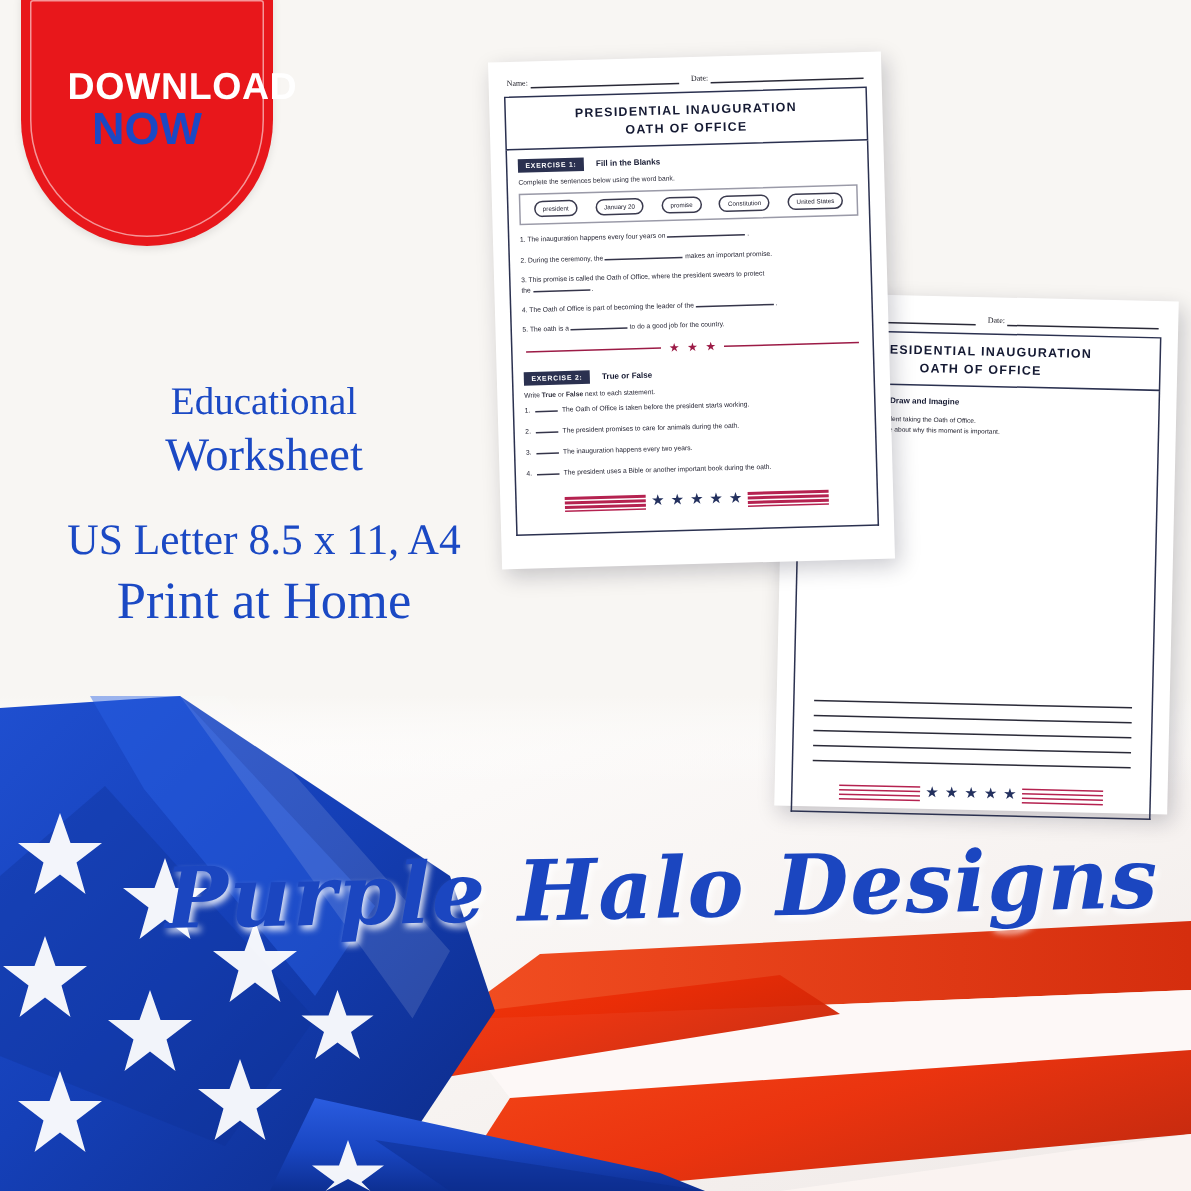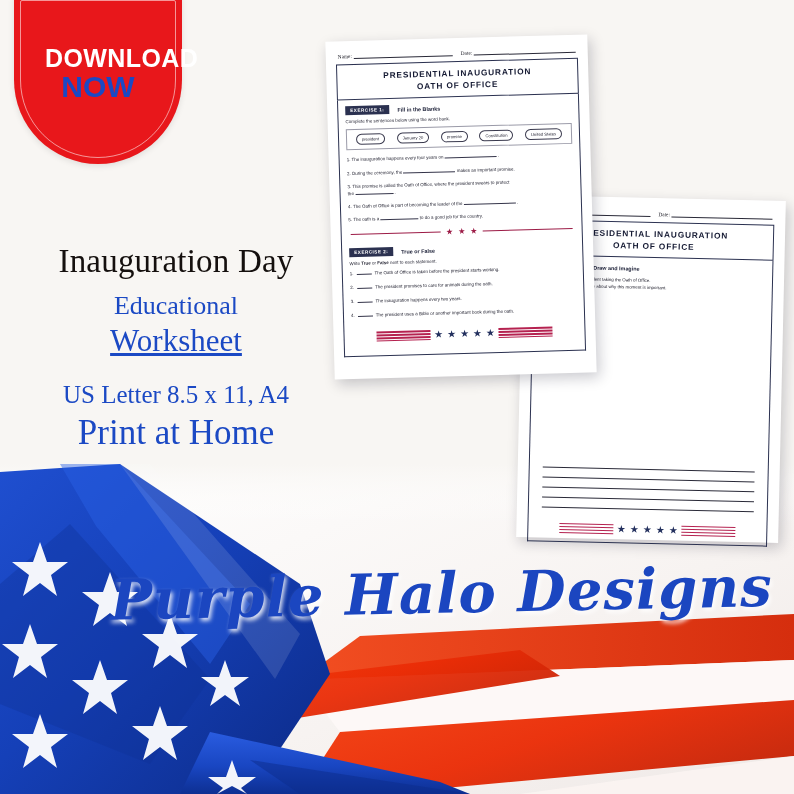--- a/index.html
+++ b/index.html
@@ -68,25 +68,25 @@
   }
   .m-title {
     font-size: 33px; color:#15100e; line-height:1.15;
     letter-spacing: 0.2px;
   }
   .m-sub1 {
     margin-top: 9px;
     font-size: 26px; color:#1b49c4; line-height:1.22;
   }
   .m-sub2 {
-    font-size: 31px; color:#1b49c4; line-height:1.22;text-decoration:underline;
+    font-size: 31px; color:#1b49c4; line-height:1.22;
   }
   .m-info1 {
     margin-top: 20px;
-    font-size: 25px; color:#1b49c4; line-height:1.28;
+    font-size: 29px; color:#1b49c4; line-height:1.28;
   }
   .m-info2 {
     font-size: 35px; color:#1b49c4; line-height:1.28;
   }
 
   
   .brand {
     position:absolute; left:110px; top:560px; width:640px;
     z-index: 9;
     text-align:center;
@@ -286,21 +286,20 @@
       <path d="M120 0 L150 0 L300 170 L275 215 Z" fill="#ffffff" opacity="0.12"></path>
     </svg>
   </div>
 
   <div class="badge">
     <div class="badge-line1">DOWNLOAD</div>
     <div class="badge-line2">NOW</div>
   </div>
 
   <div class="marketing">
-    <div class="m-title">Inauguration Day</div>
     <div class="m-sub1">Educational</div>
     <div class="m-sub2">Worksheet</div>
     <div class="m-info1">US Letter 8.5 x 11, A4</div>
     <div class="m-info2">Print at Home</div>
   </div>
 
   <div class="page page2">
 
     <div class="namedate">
       <div class="nd-cell grow">

